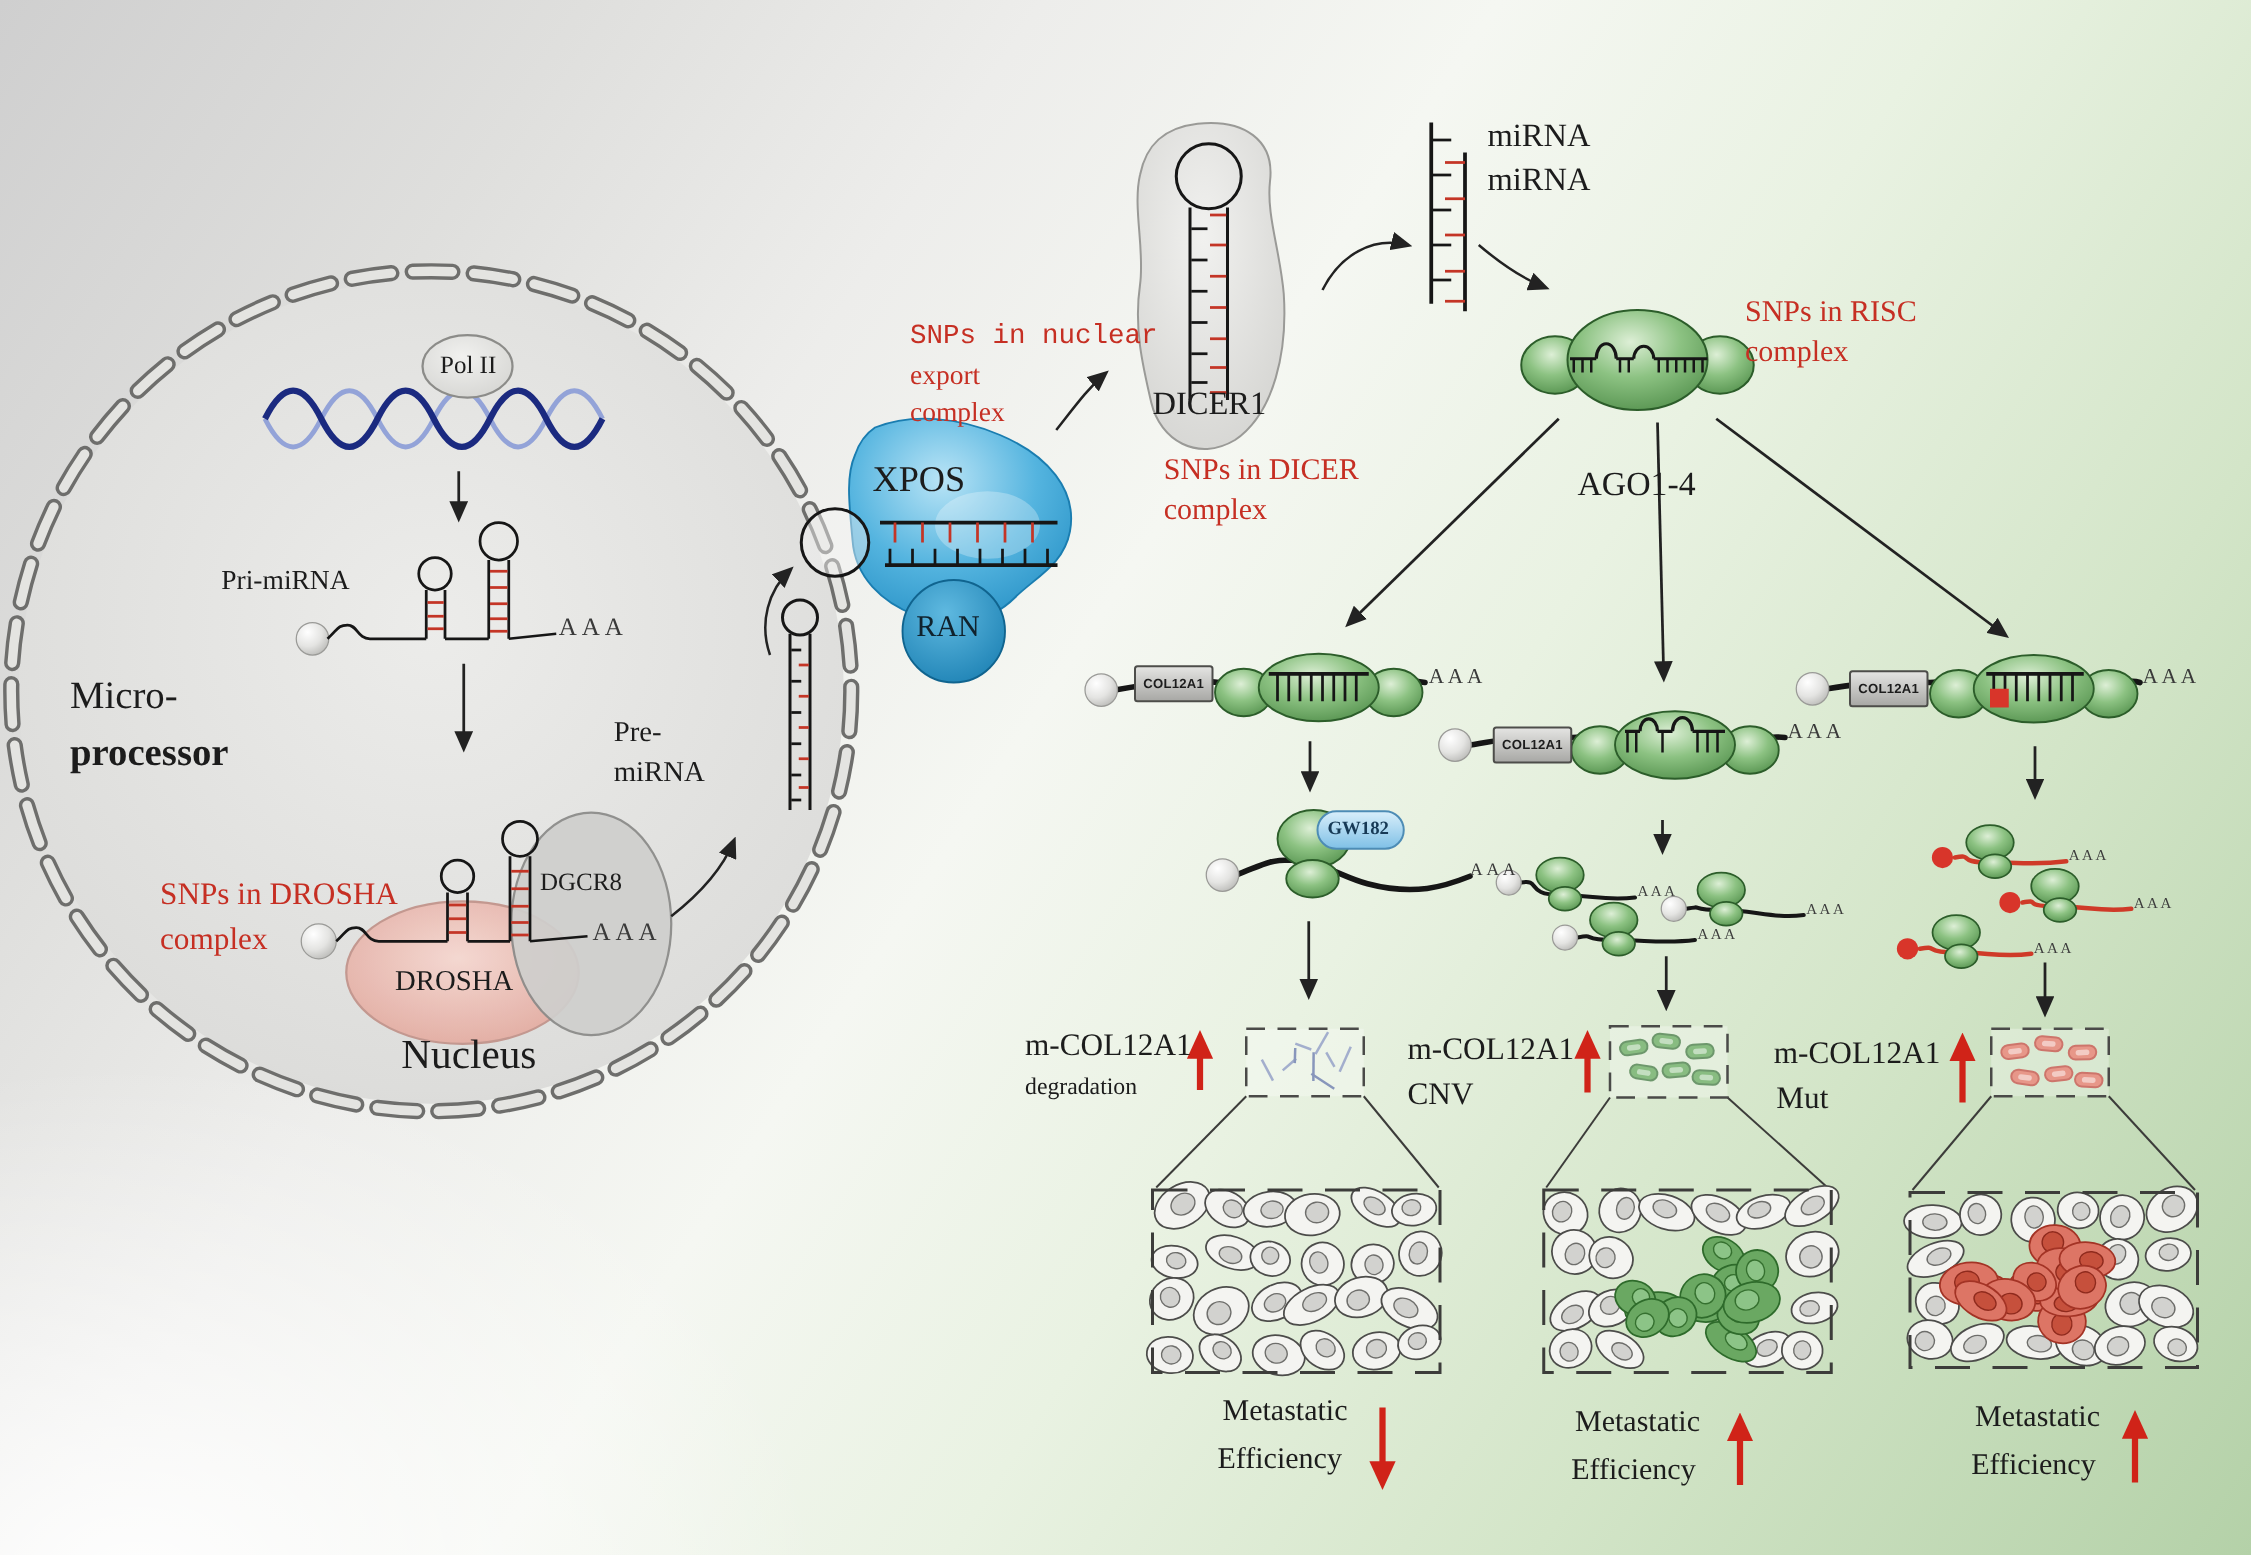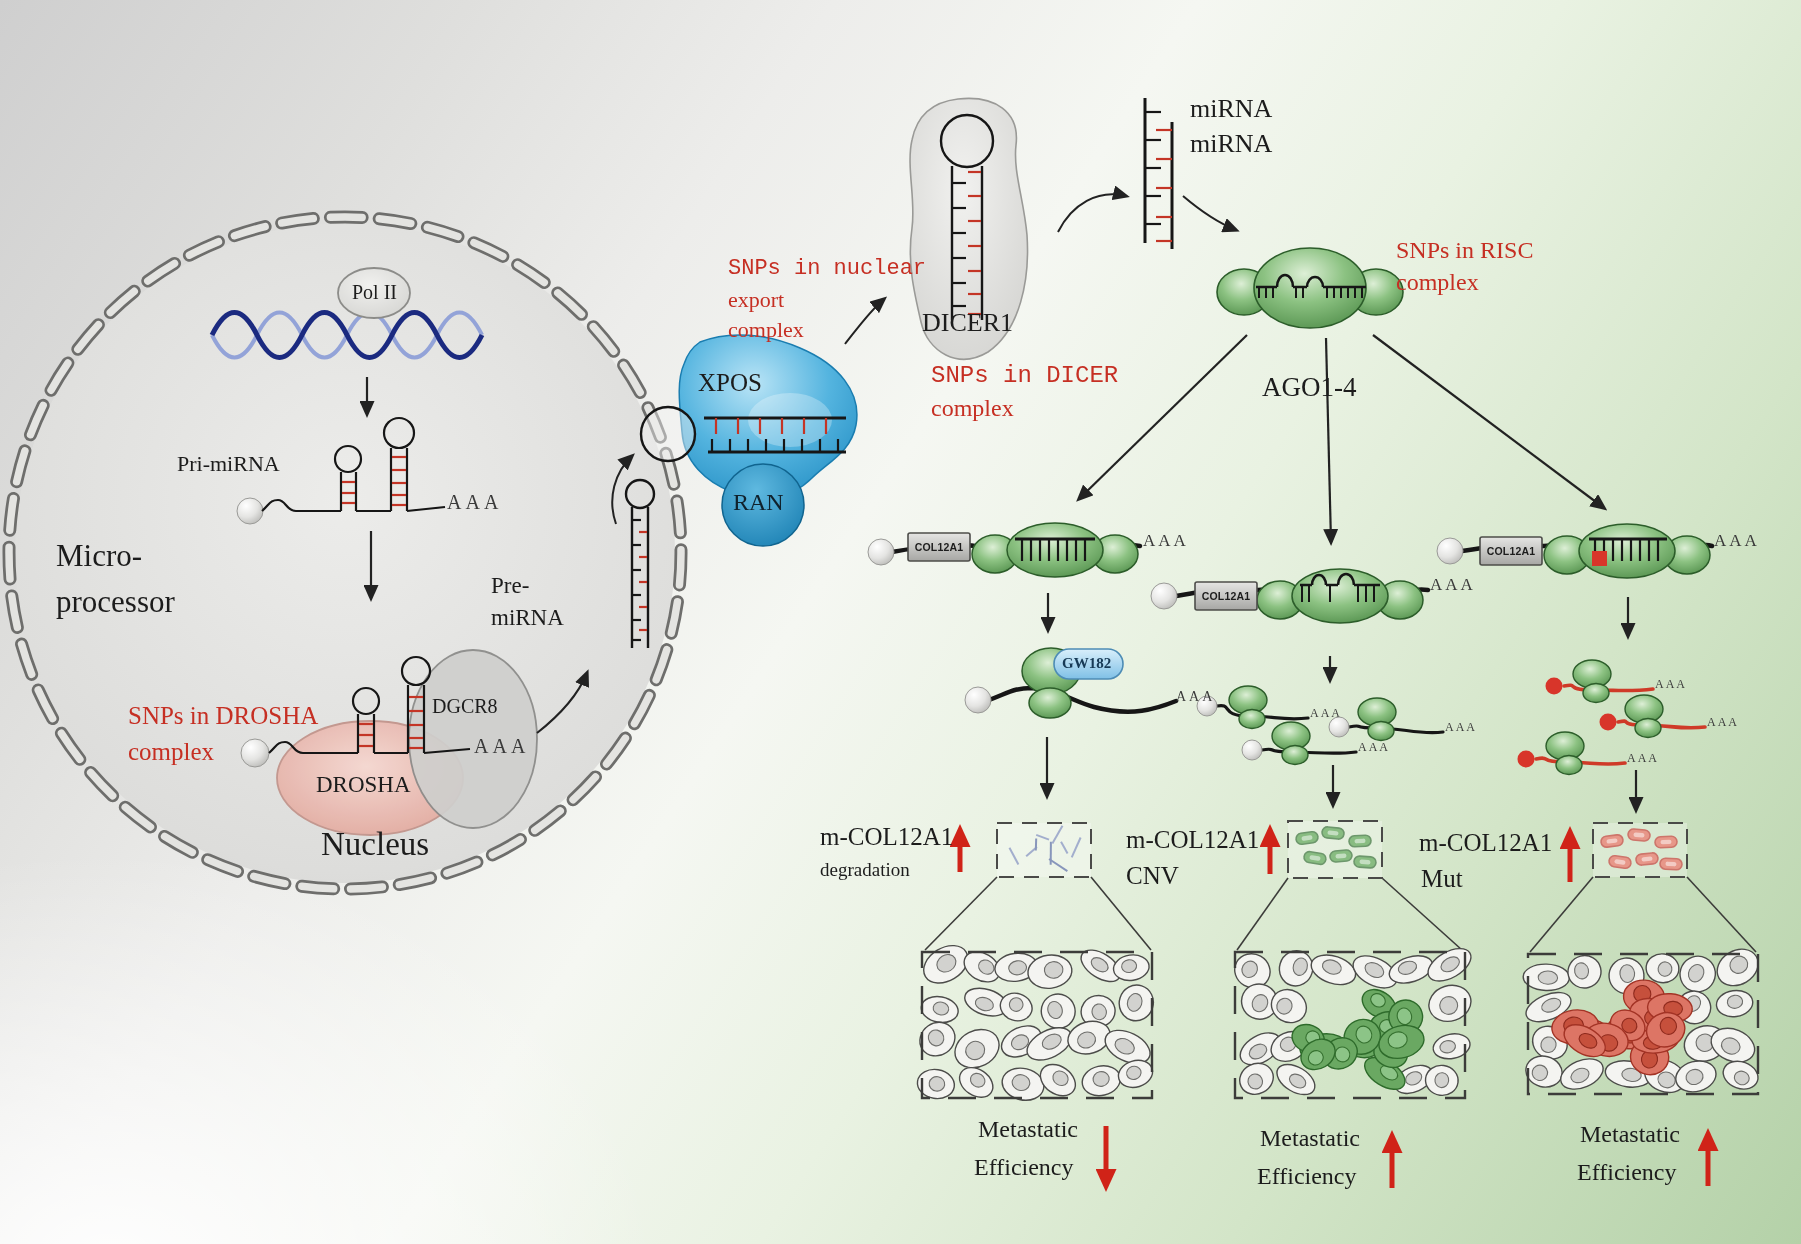--- a/index.html
+++ b/index.html
@@ -746,37 +746,37 @@
   <g fill="rgba(255,255,255,0.3)" stroke="#4a4a48" stroke-width="2" stroke-dasharray="15 10">
     <rect x="997" y="823" width="94" height="54"></rect>
     <rect x="1288" y="821" width="94" height="57"></rect>
     <rect x="1593" y="823" width="94" height="54"></rect>
   </g>
 </svg>
 
 <div class="lbl" style="left:352px;top:282px;font-size:20px;">Pol II</div>
 <div class="lbl" style="left:177px;top:453px;font-size:22px;">Pri-miRNA</div>
 <div class="lbl" style="left:56px;top:540px;font-size:31px;text-align:center;">Micro-</div>
-<div class="lbl" style="left:56px;top:586px;font-size:31px;">processor</div>
+<div class="lbl" style="left:56px;top:586px;font-size:31px;font-weight:bold;">processor</div>
 <div class="lbl ls4" style="left:447px;top:492px;font-size:20px;">AAA</div>
 <div class="lbl red" style="left:128px;top:703px;font-size:25px;">SNPs in DROSHA</div>
 <div class="lbl red" style="left:128px;top:739px;font-size:25px;">complex</div>
 <div class="lbl" style="left:316px;top:773px;font-size:23px;">DROSHA</div>
 <div class="lbl" style="left:432px;top:696px;font-size:20px;">DGCR8</div>
 <div class="lbl ls4" style="left:474px;top:736px;font-size:20px;">AAA</div>
 <div class="lbl" style="left:321px;top:828px;font-size:33px;">Nucleus</div>
 <div class="lbl" style="left:491px;top:574px;font-size:23px;">Pre-</div>
 <div class="lbl" style="left:491px;top:606px;font-size:23px;">miRNA</div>
-<div class="lbl" style="left:698px;top:370px;font-size:25px;text-align:center;">XPOS</div>
+<div class="lbl" style="left:698px;top:370px;font-size:29px;text-align:center;">XPOS</div>
 <div class="lbl" style="left:733px;top:490px;font-size:24px;color:#10222d;">RAN</div>
 <div class="lbl red" style="left:728px;top:258px;font-size:22px;font-family:Liberation Mono, monospace;">SNPs in nuclear</div>
 <div class="lbl red" style="left:728px;top:289px;font-size:22px;">export</div>
 <div class="lbl red" style="left:728px;top:319px;font-size:22px;">complex</div>
 <div class="lbl" style="left:922px;top:310px;font-size:26px;">DICER1</div>
-<div class="lbl red" style="left:931px;top:364px;font-size:24px;font-family:Liberation Mono, monospace;">SNPs in DICER</div>
+<div class="lbl red" style="left:931px;top:364px;font-size:24px;">SNPs in DICER</div>
 <div class="lbl red" style="left:931px;top:396px;font-size:24px;">complex</div>
 <div class="lbl" style="left:1190px;top:96px;font-size:26px;">miRNA</div>
 <div class="lbl" style="left:1190px;top:131px;font-size:26px;">miRNA</div>
 <div class="lbl" style="left:1262px;top:326px;font-size:27px;margin-top:48px;">AGO1-4</div>
 <div class="lbl red" style="left:1396px;top:238px;font-size:24px;">SNPs in RISC</div>
 <div class="lbl red" style="left:1396px;top:270px;font-size:24px;">complex</div>
 
 <div class="genebox" style="left:908px;top:542px;">COL12A1</div>
 <div class="genebox" style="left:1195px;top:591px;">COL12A1</div>
 <div class="genebox" style="left:1480px;top:546px;">COL12A1</div>

